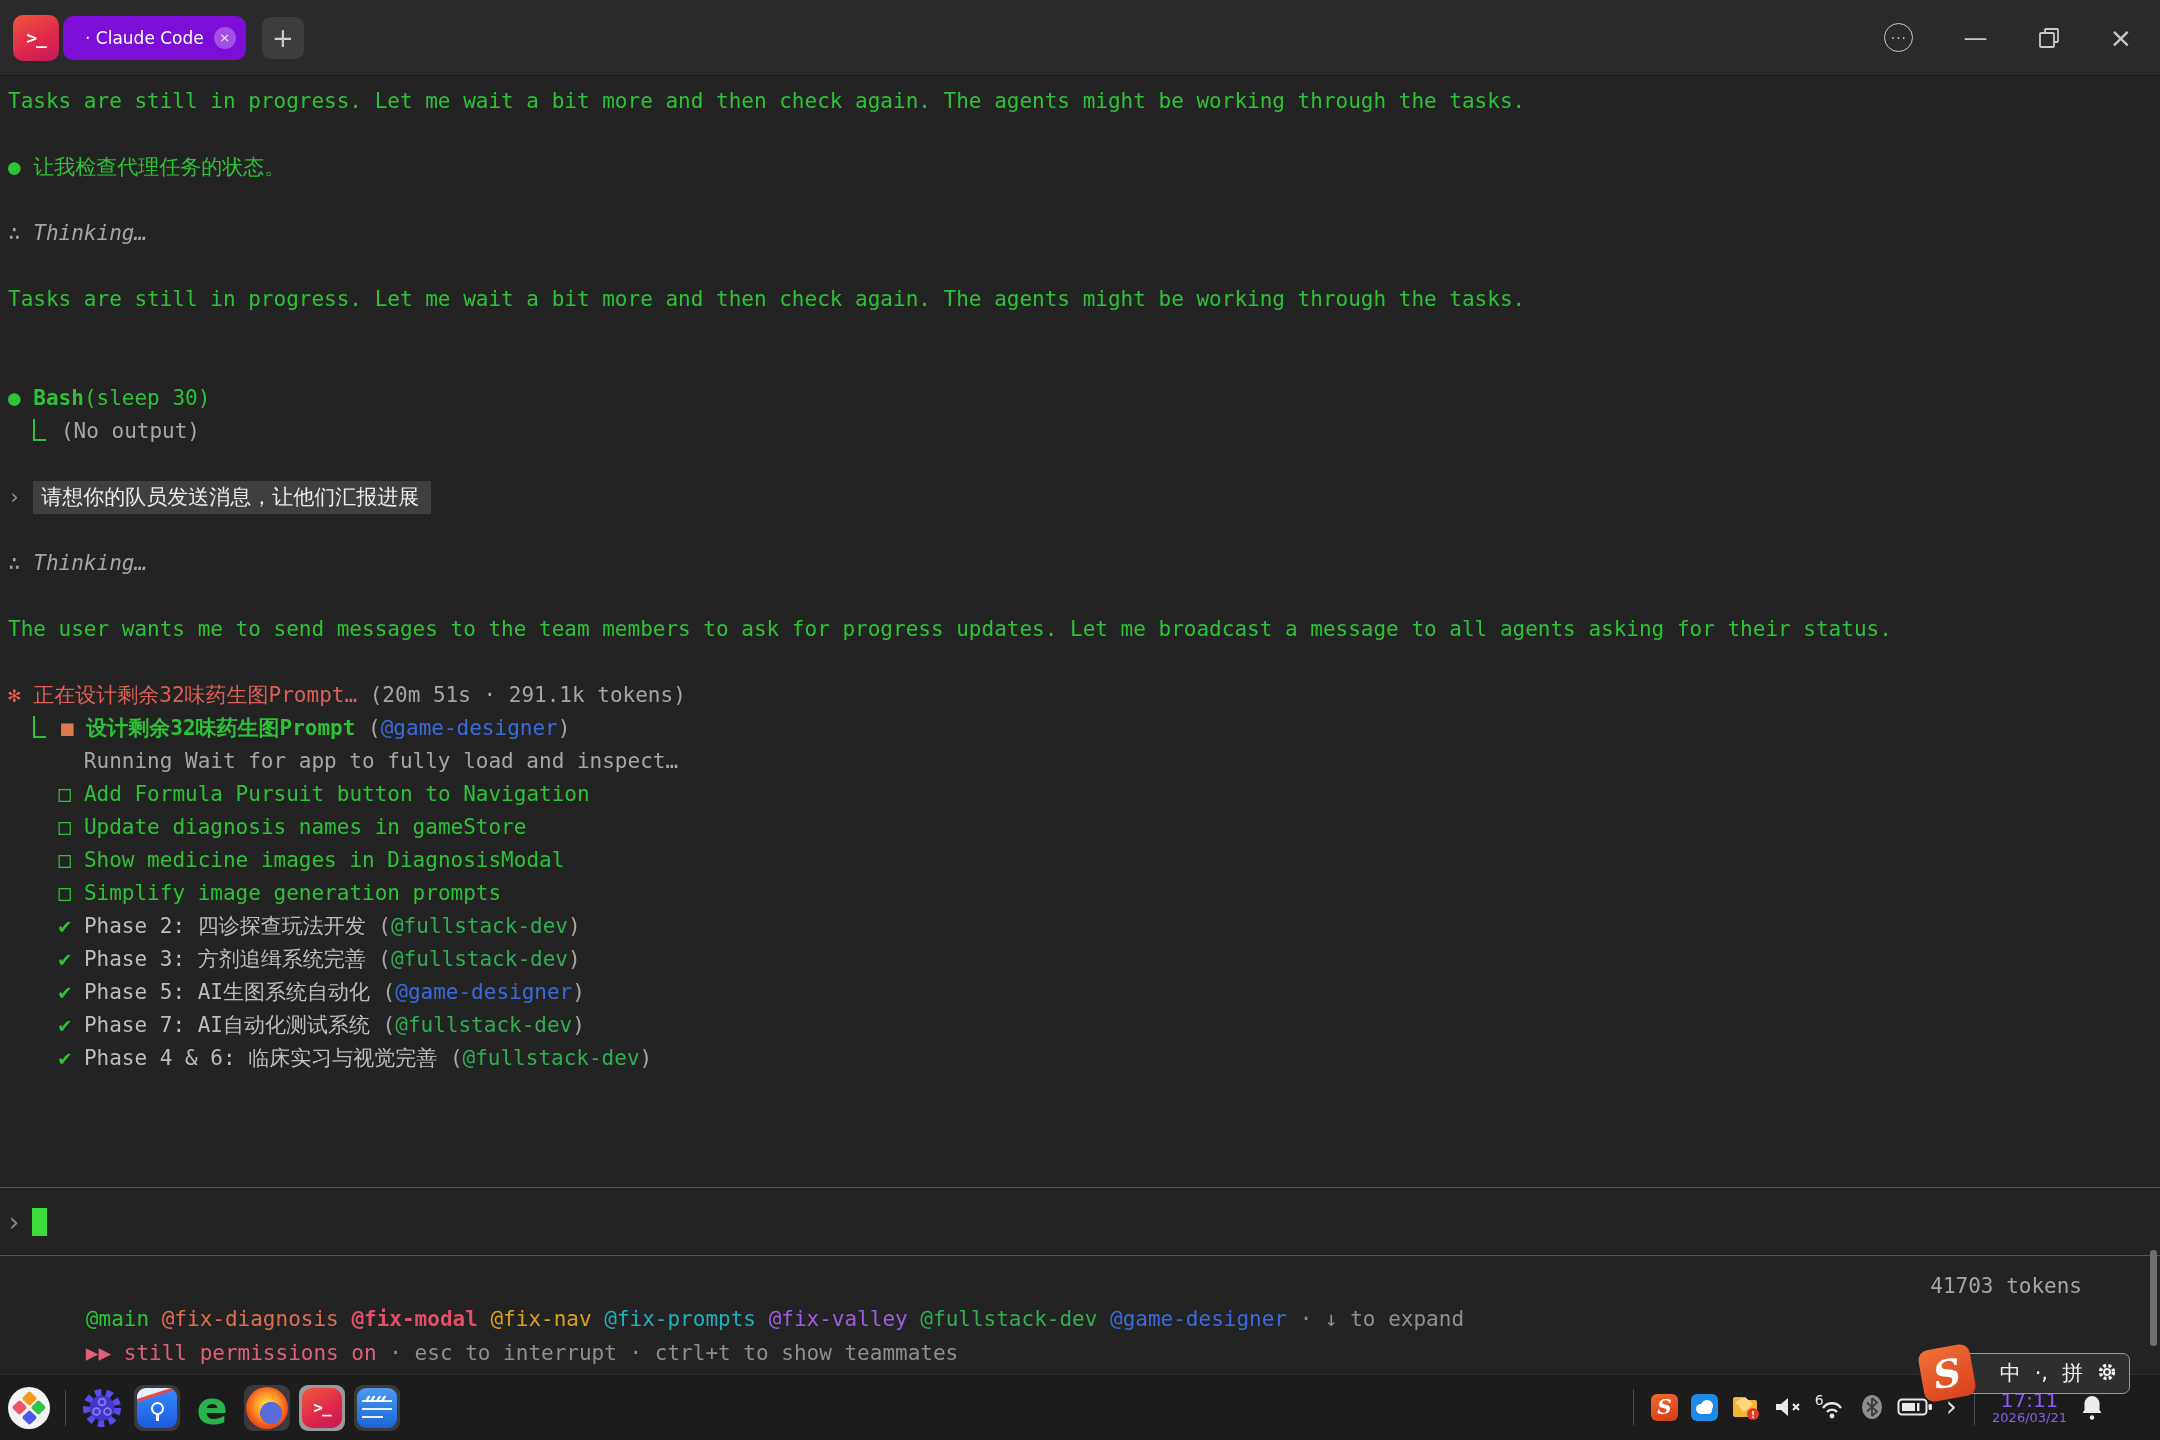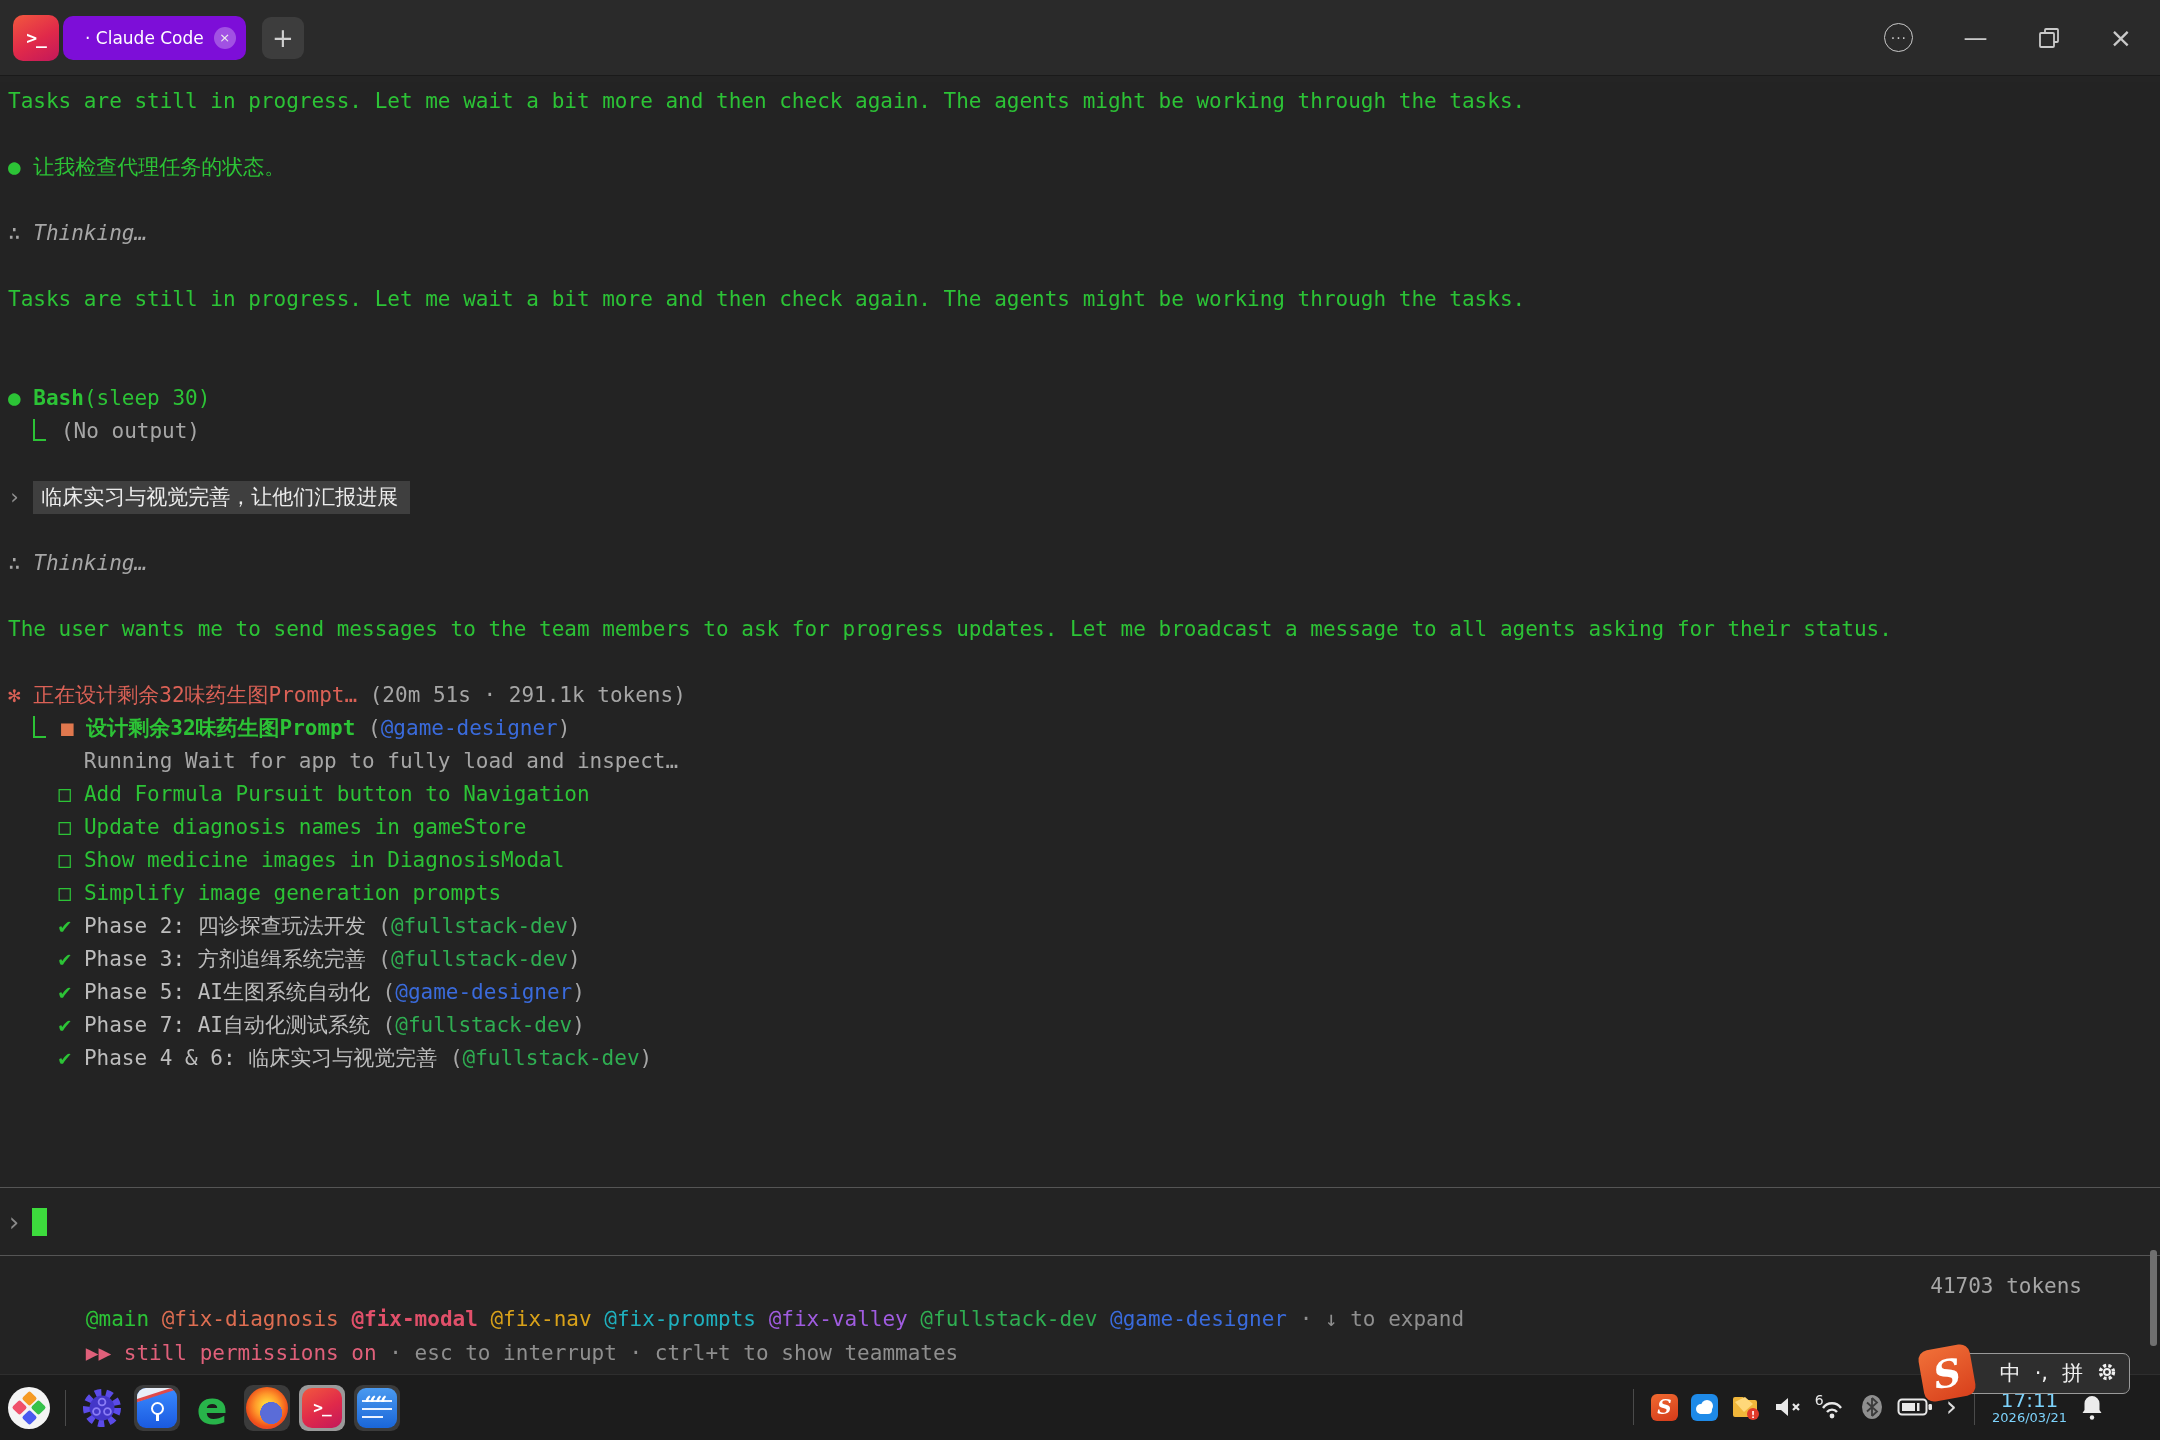--- a/index.html
+++ b/index.html
@@ -77,21 +77,21 @@
   .ed .ln{position:absolute;left:5px;right:5px;height:2.5px;background:#eaf2ff;}
   .ed .q{position:absolute;left:7px;top:3px;color:#fff;font:bold 22px "DejaVu Serif",serif;letter-spacing:-2px;}
   
   .tray{margin-left:auto;display:flex;align-items:center;gap:13px;padding-right:56px;}
   .tray-ic{display:flex;align-items:center;justify-content:center;}
   .sogou-sq{width:27px;height:27px;border-radius:6px;background:linear-gradient(160deg,#f06a30,#d43a1a);
       display:flex;align-items:center;justify-content:center;
       font:bold italic 20px "DejaVu Serif",serif;color:#fff;}
   .cloud-sq{width:27px;height:27px;border-radius:6px;background:#1e8ae8;position:relative;overflow:hidden;}
   .cloud-sq i{position:absolute;background:#fff;border-radius:50%;}
-  .clock{text-align:center;line-height:1.1;color:#7dd3fc;}
+  .clock{text-align:center;line-height:1.1;color:#8b5cf6;}
   .clock .t{font-size:20px;} .clock .d{font-size:13px;}
   
   .sogou-bar{position:absolute;right:30px;bottom:46px;width:186px;height:39px;background:#2e2e2e;
      border:1px solid #9a9a9a;border-radius:7px;display:flex;align-items:center;
      justify-content:flex-end;gap:14px;padding-right:12px;z-index:5;}
   .sogou-logo{position:absolute;left:-10px;top:-7px;width:52px;height:52px;border-radius:10px;
      background:linear-gradient(160deg,#f07038,#d8401c);transform:rotate(-10deg);
      display:flex;align-items:center;justify-content:center;
      font:bold italic 38px "DejaVu Serif",serif;color:#fff;}
   .sg-item{color:#f0f0f0;font-size:21px;line-height:1;}
@@ -128,21 +128,21 @@
         <div class="tline"><span class="c-green">● 让我检查代理任务的状态。</span></div>
         <div class="tline"></div>
         <div class="tline"><span class="c-gray i">∴ Thinking…</span></div>
         <div class="tline"></div>
         <div class="tline"><span class="c-green">Tasks are still in progress. Let me wait a bit more and then check again. The agents might be working through the tasks.</span></div>
         <div class="tline"></div>
         <div class="tline"></div>
         <div class="tline"><span class="c-green">● </span><span class="c-green b">Bash</span><span class="c-green">(sleep 30)</span></div>
         <div class="tline"><span class="">  </span><span class="elbow c-green"></span><span class="c-gray"> (No output)</span></div>
         <div class="tline"></div>
-        <div class="tline"><span class="c-dim">› </span><span class="c-white msgbox">临床实习与视觉完善，让他们汇报进展</span></div>
+        <div class="tline"><span class="c-dim">› </span><span class="c-white msgbox">请想你的队员发送消息，让他们汇报进展</span></div>
         <div class="tline"></div>
         <div class="tline"><span class="c-gray i">∴ Thinking…</span></div>
         <div class="tline"></div>
         <div class="tline"><span class="c-green">The user wants me to send messages to the team members to ask for progress updates. Let me broadcast a message to all agents asking for their status.</span></div>
         <div class="tline"></div>
         <div class="tline"><span class="c-salmon">✻ 正在设计剩余32味药生图Prompt…</span><span class="c-gray"> (20m 51s · 291.1k tokens)</span></div>
         <div class="tline"><span class="">  </span><span class="elbow c-green"></span><span class=""> </span><span class="c-orange">■</span><span class=""> </span><span class="c-green b">设计剩余32味药生图Prompt</span><span class="c-gray"> (</span><span class="c-blue">@game-designer</span><span class="c-gray">)</span></div>
         <div class="tline"><span class="c-gray">      Running Wait for app to fully load and inspect…</span></div>
         <div class="tline"><span class="">    </span><span class="c-green">□ </span><span class="c-green">Add Formula Pursuit button to Navigation</span></div>
         <div class="tline"><span class="">    </span><span class="c-green">□ </span><span class="c-green">Update diagnosis names in gameStore</span></div>

